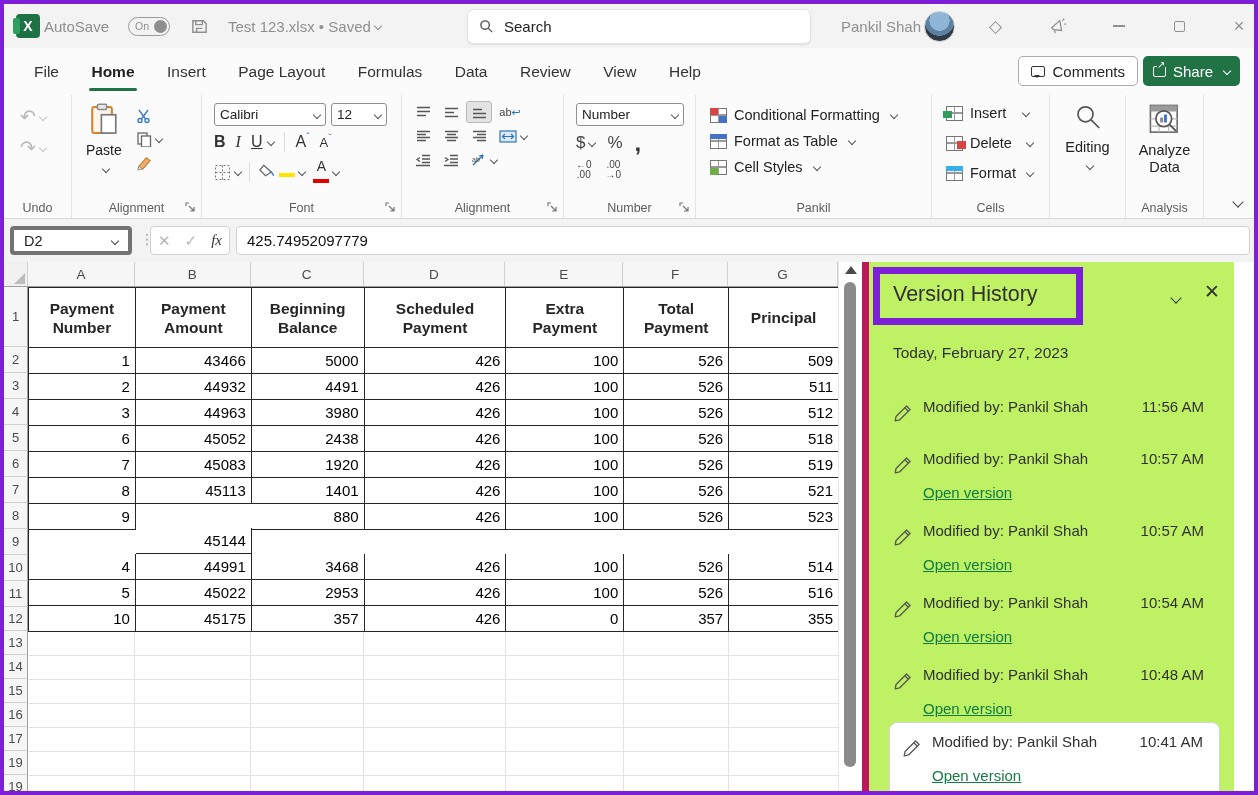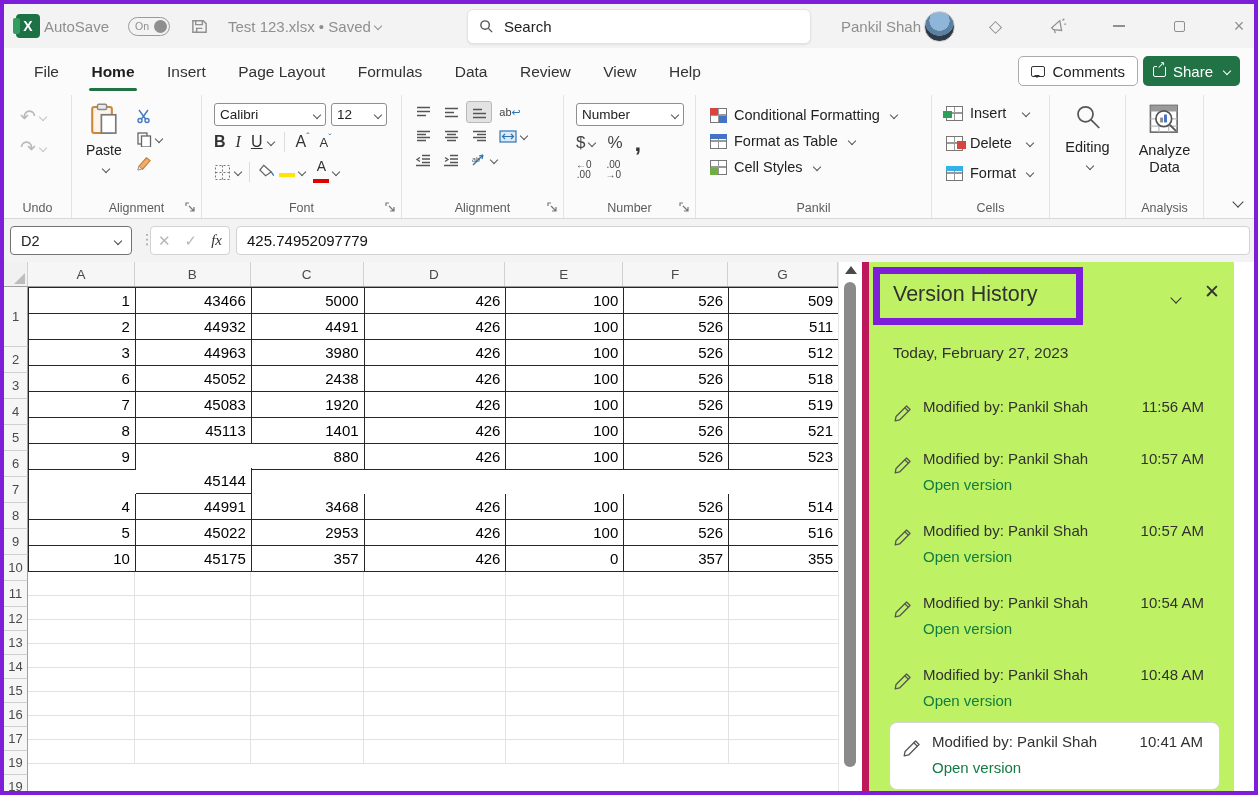--- a/index.html
+++ b/index.html
@@ -59,21 +59,21 @@
   .cells-row { display:flex; align-items:center; gap:7px; height:30px; font-size:14.5px; color:#222; }
   .minigrid { width:17px; height:15px; border:1px solid #777; position:relative; background:linear-gradient(#fff,#fff); }
   .minigrid::before { content:""; position:absolute; inset:0; background:
      linear-gradient(to right, transparent 48%, #999 48%, #999 55%, transparent 55%),
      linear-gradient(to bottom, transparent 42%, #999 42%, #999 52%, transparent 52%); }
   .mg-accent { position:absolute; width:8px; height:7px; }
   #ribbon-collapse { position:absolute; right:12px; bottom:8px; color:#444; }
 
   
   #formulabar { position:absolute; left:0; top:215px; width:1250px; height:43px; background:#f3f3f3; }
-  #namebox { position:absolute; left:6px; top:7px; width:122px; height:29px; background:#fff; border:1px solid #737373; border-radius:4px; display:flex; align-items:center; padding:0 10px; font-size:14.5px; color:#222; }
+  #namebox { position:absolute; left:6px; top:7px; width:122px; height:29px; background:#fff; border:4px solid #737373; border-radius:4px; display:flex; align-items:center; padding:0 10px; font-size:14.5px; color:#222; }
   #namebox .chev { margin-left:auto; color:#444; }
   #fb-dots { position:absolute; left:136px; top:12px; color:#9a9a9a; font-size:14px; }
   #fb-btns { position:absolute; left:146px; top:7px; width:80px; height:29px; background:#fff; border:1px solid #d2d2d2; border-radius:4px; display:flex; align-items:center; justify-content:space-around; }
   #fb-btns .x { color:#b5b5b5; font-size:15px; }
   #fb-btns .ck { color:#b5b5b5; font-size:15px; }
   #fb-btns .fx { color:#333; font-size:15px; font-style:italic; font-family:"Liberation Serif", serif; }
   #fb-input { position:absolute; left:232px; top:7px; width:1014px; height:29px; background:#fff; border:1px solid #d2d2d2; border-radius:4px; display:flex; align-items:center; padding:0 10px; font-size:15px; color:#111; }
 
   
   #sheet { position:absolute; left:0; top:258px; width:858px; height:529px; background:#fff; overflow:hidden; }
@@ -102,21 +102,21 @@
   #vh-chevron .chev { width:8px; height:8px; }
   #vh-close { position:absolute; right:14px; top:18px; color:#333; font-size:19px; }
   #vh-date { position:absolute; left:24px; top:82px; font-size:15.5px; color:#323130; }
   #vh-entries { position:absolute; left:0; top:124px; right:0; }
   .vh-entry { position:absolute; left:24px; right:16px; }
   .vh-row { display:flex; align-items:flex-start; }
   .vh-pencil { width:21px; height:21px; margin-top:6px; flex:0 0 auto; }
   .vh-main { margin-left:9px; flex:1; }
   .vh-name { font-size:15px; color:#323130; line-height:22px; }
   .vh-time { font-size:15px; color:#323130; line-height:22px; margin-left:auto; padding-right:14px; }
-  .vh-link { font-size:15px; color:#127c42; line-height:22px; margin-top:4px; display:inline-block; }
+  .vh-link { font-size:15px; color:#127c42; line-height:22px; margin-top:12px; display:inline-block;text-decoration:underline; }
   .vh-entry.card { background:#fff; border:1px solid #d4d4d4; border-radius:8px; left:20px; right:14px; padding:8px 2px 10px 12px; }
 </style>
 </head>
 <body>
 
 <div id="titlebar">
   <div class="t-item" style="left:12px;">
     <div class="xl-logo">
         <span>X</span>
       </div>
@@ -538,20 +538,29 @@
       <div class="rhcell" style="height: 24px;">14</div>
       <div class="rhcell" style="height: 24px;">15</div>
       <div class="rhcell" style="height: 24px;">16</div>
       <div class="rhcell" style="height: 24px;">17</div>
       <div class="rhcell" style="height: 24px;">19</div>
       <div class="rhcell" style="height: 24px;">19</div>
     </div>
   <div id="cells">
     <div id="tablepart">
         <div class="grow">
+          <div class="cell hdr" style="width: 107px; height: 60px;">Payment Number</div>
+          <div class="cell hdr" style="width: 116px; height: 60px;">Payment Amount</div>
+          <div class="cell hdr" style="width: 113px; height: 60px;">Beginning Balance</div>
+          <div class="cell hdr" style="width: 142px; height: 60px;">Scheduled Payment</div>
+          <div class="cell hdr" style="width: 118px; height: 60px;">Extra Payment</div>
+          <div class="cell hdr" style="width: 105px; height: 60px;">Total Payment</div>
+          <div class="cell hdr" style="width: 110px; height: 60px;">Principal</div>
+        </div>
+        <div class="grow">
           <div class="cell num" style="width: 107px; height: 26px;">1</div>
           <div class="cell num" style="width: 116px; height: 26px;">43466</div>
           <div class="cell num" style="width: 113px; height: 26px;">5000</div>
           <div class="cell num" style="width: 142px; height: 26px;">426</div>
           <div class="cell num" style="width: 118px; height: 26px;">100</div>
           <div class="cell num" style="width: 105px; height: 26px;">526</div>
           <div class="cell num" style="width: 110px; height: 26px;">509</div>
         </div>
         <div class="grow">
           <div class="cell num" style="width: 107px; height: 26px;">2</div>

